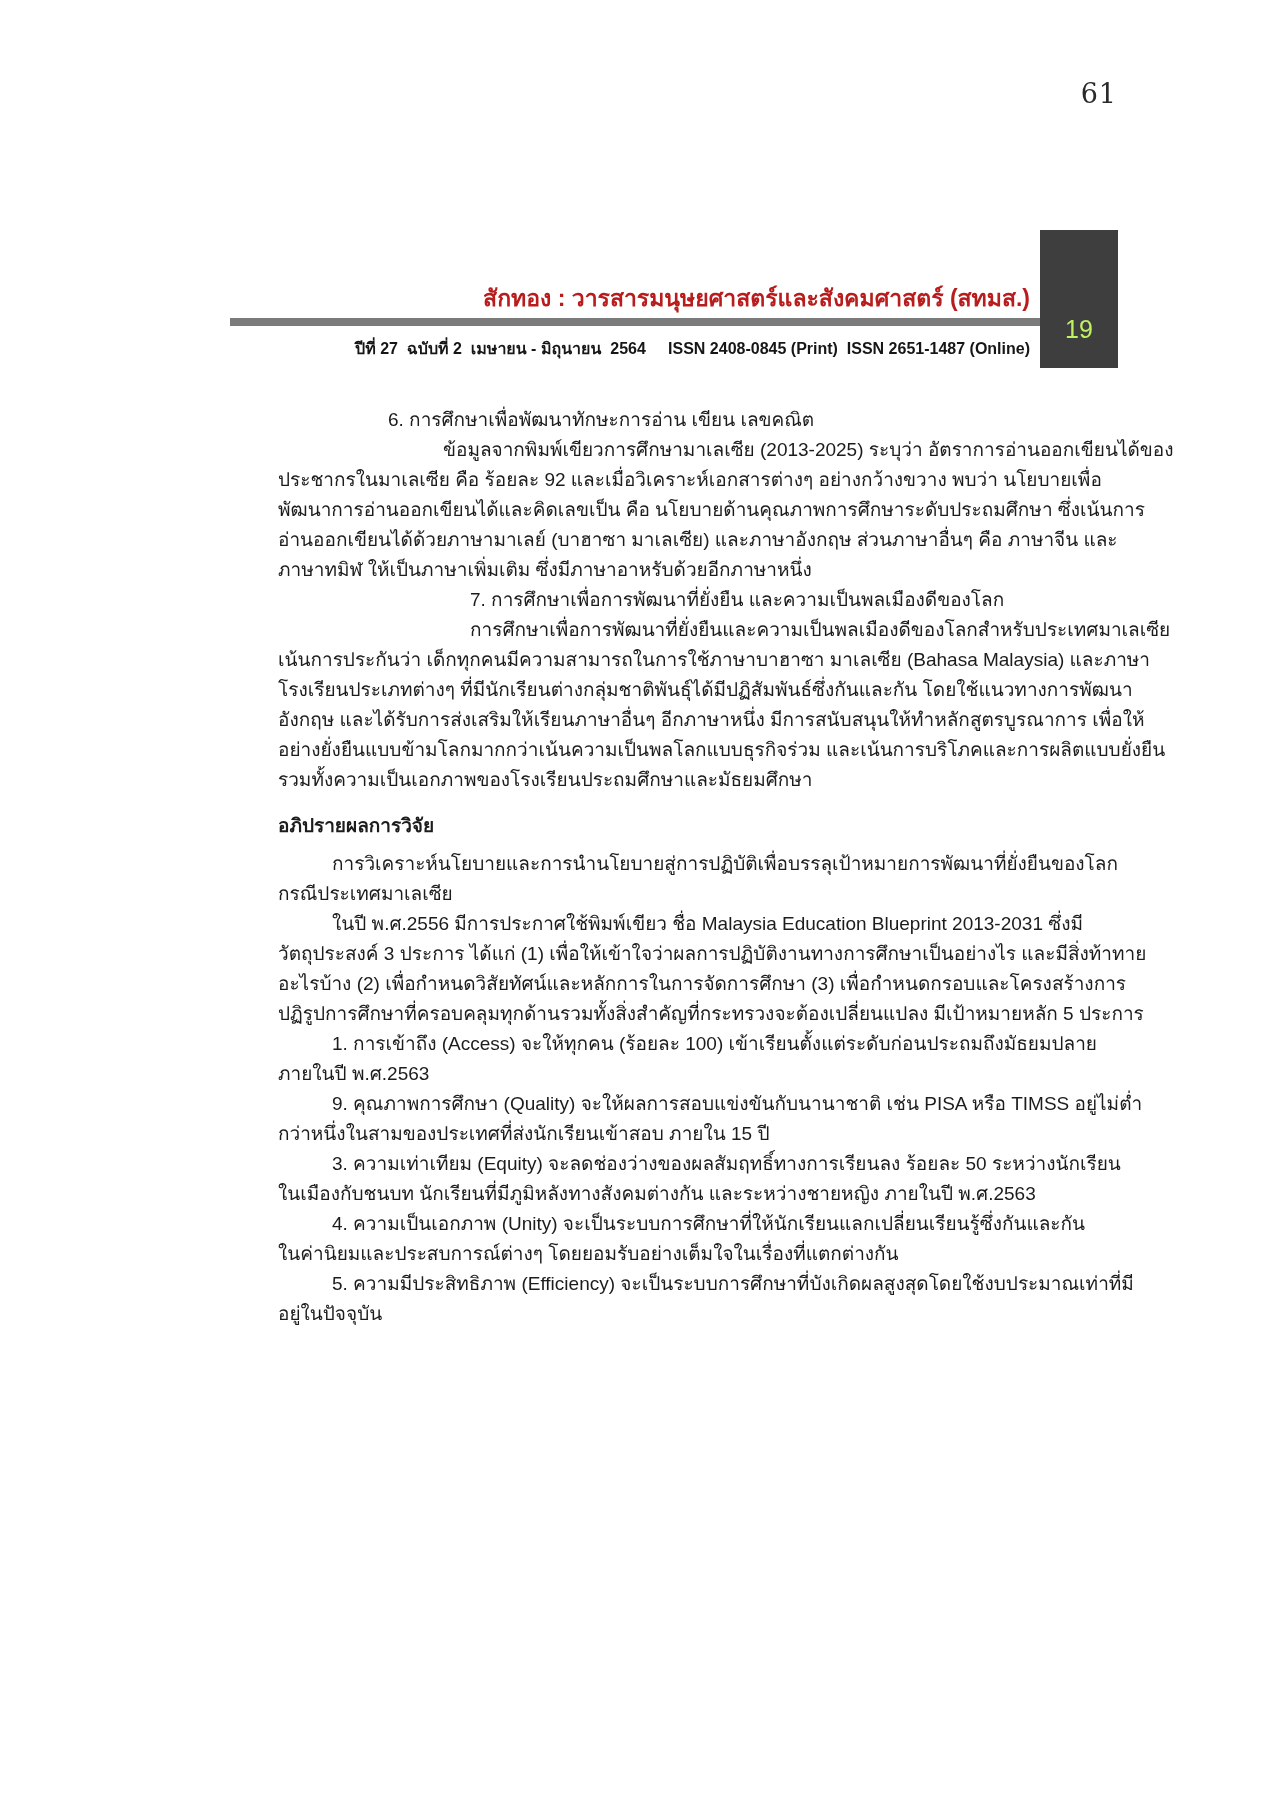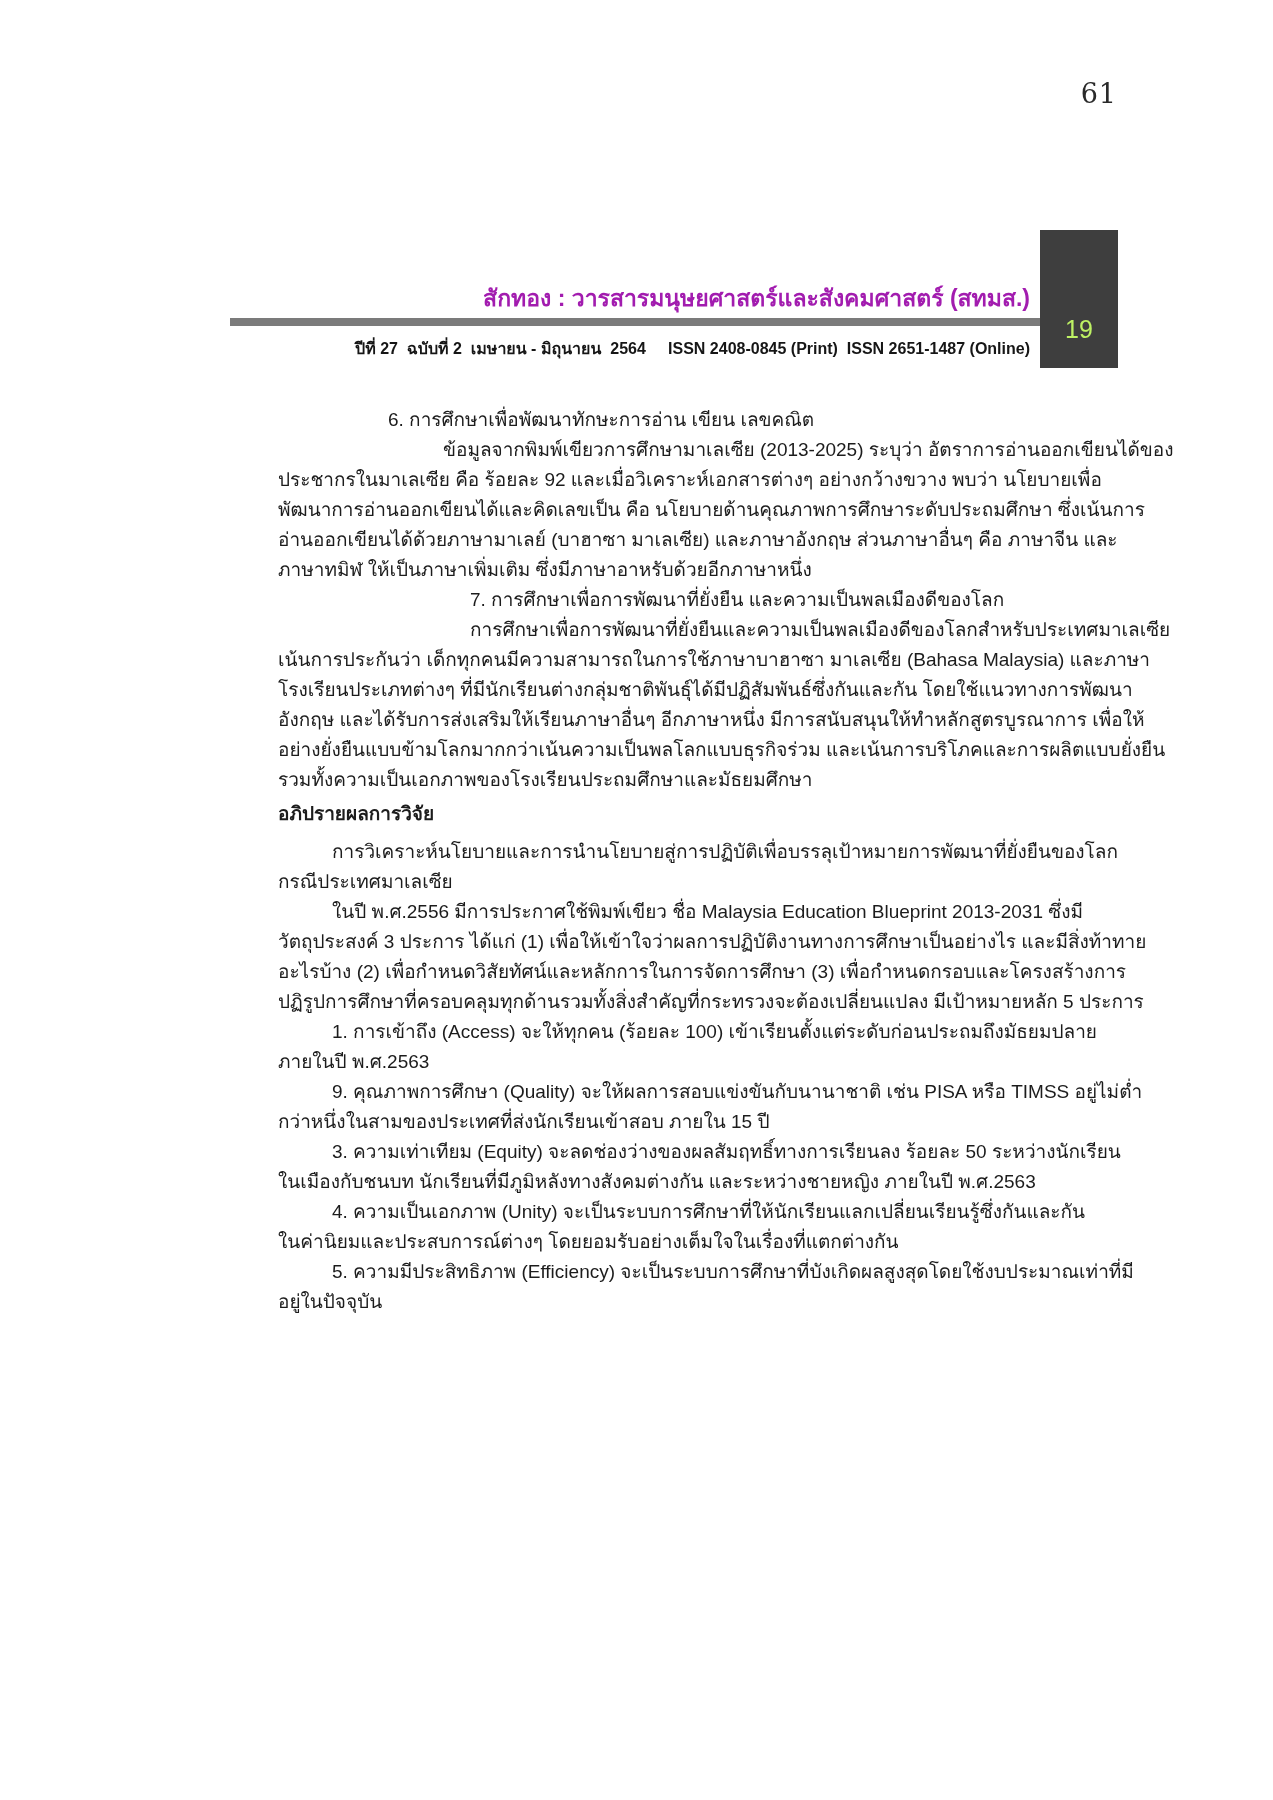--- a/index.html
+++ b/index.html
@@ -19,21 +19,21 @@
     letter-spacing:1px;
   }
   .header{
     position:absolute;
     left:230px;top:230px;width:800px;
     text-align:right;
   }
   .journal-title{
     position:absolute;
     right:0;top:50px;width:800px;
-    font-size:23px;font-weight:bold;color:#a21caf;
+    font-size:23px;font-weight:bold;color:#b91c1c;
     white-space:nowrap;
   }
   .header-rule{
     position:absolute;
     left:230px;top:318px;width:810px;height:8px;
     background:#7b7b7b;
   }
   .issue-line{
     position:absolute;
     left:230px;top:336px;width:800px;
@@ -61,21 +61,21 @@
     font-size:19px;
     white-space:pre;
     color:#1c1c1c;
   }
   .ind-0{padding-left:0;}
   .ind-1{padding-left:54px;}
   .ind-2{padding-left:110px;}
   .ind-3{padding-left:165px;}
   .ind-4{padding-left:192px;}
   .bold{font-weight:bold;}
-  .space-before{margin-top:4px;margin-bottom:8px;}
+  .space-before{margin-top:16px;margin-bottom:8px;}
 </style>
 </head>
 <body>
 
 <div class="page">
 
   <div class="page-number">61</div>
 
   <div class="header">
     <div class="journal-title">สักทอง : วารสารมนุษยศาสตร์และสังคมศาสตร์ (สทมส.)</div>

